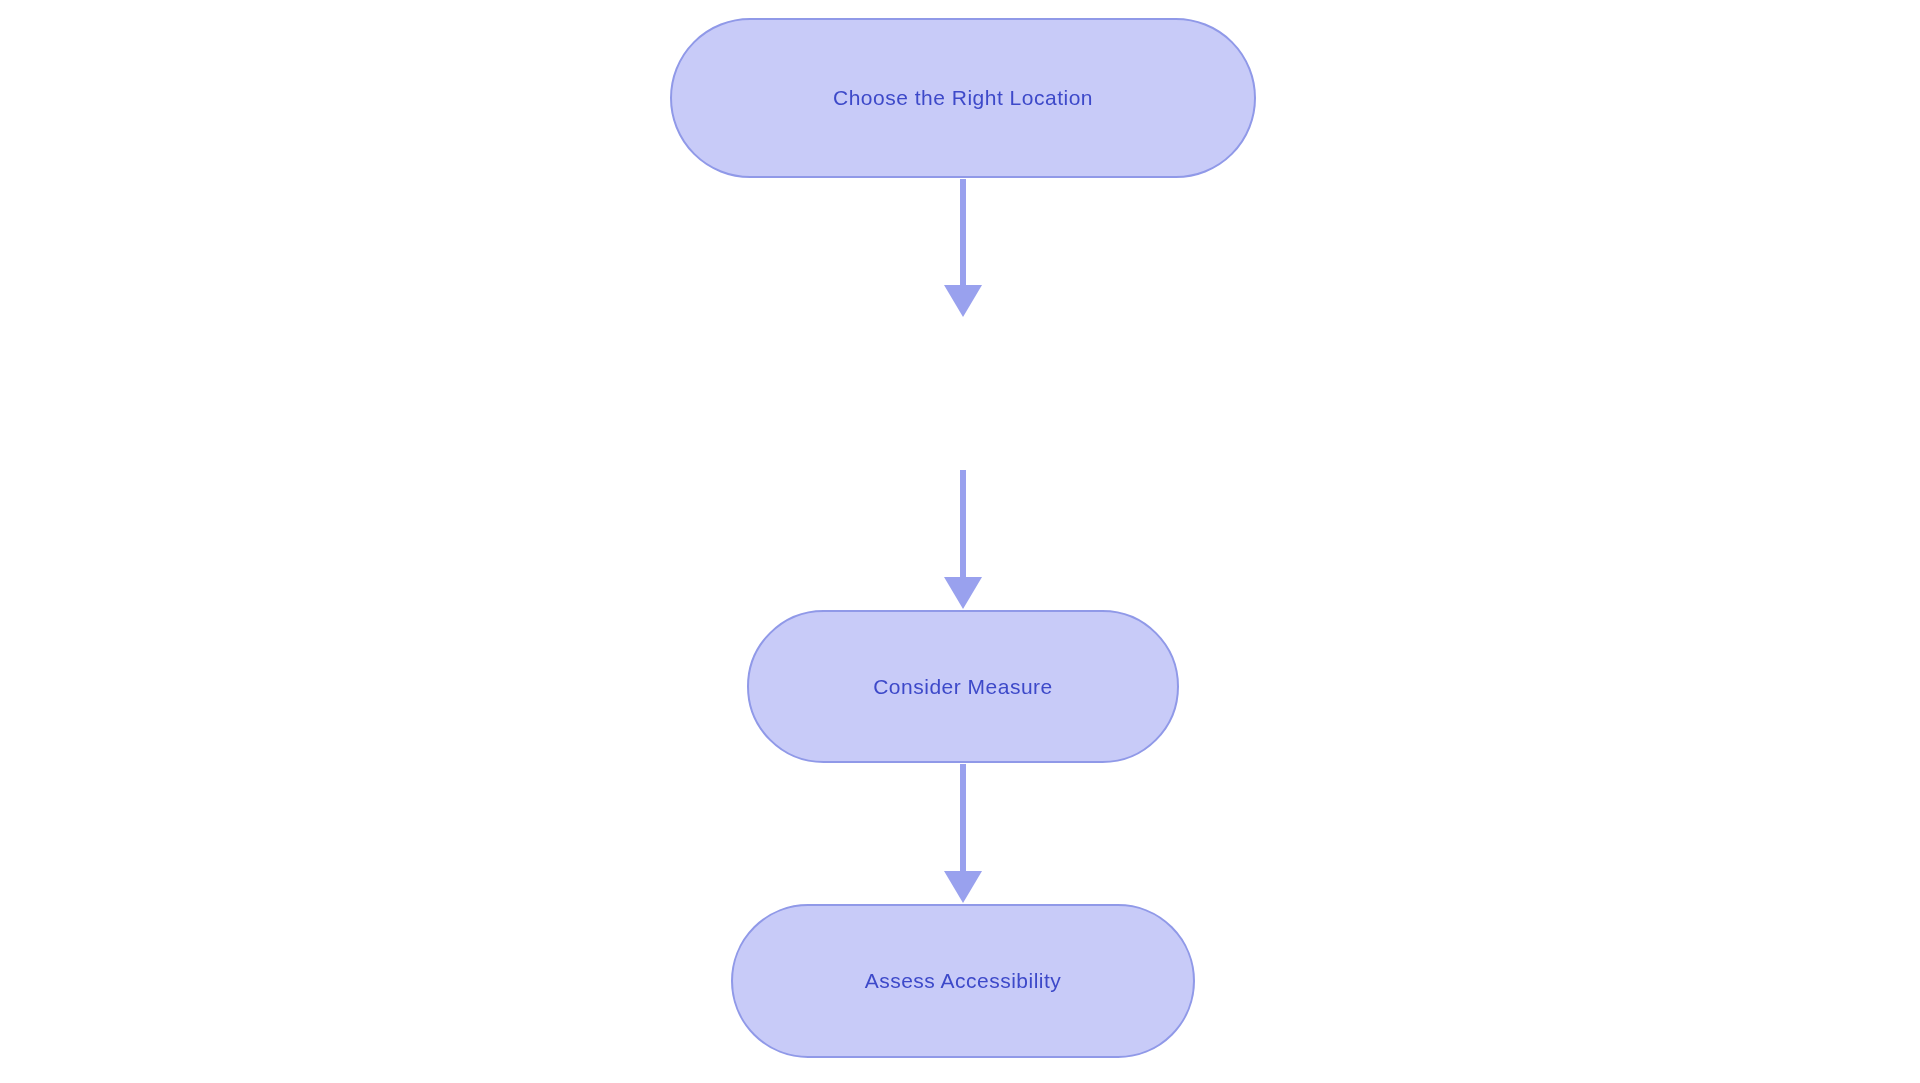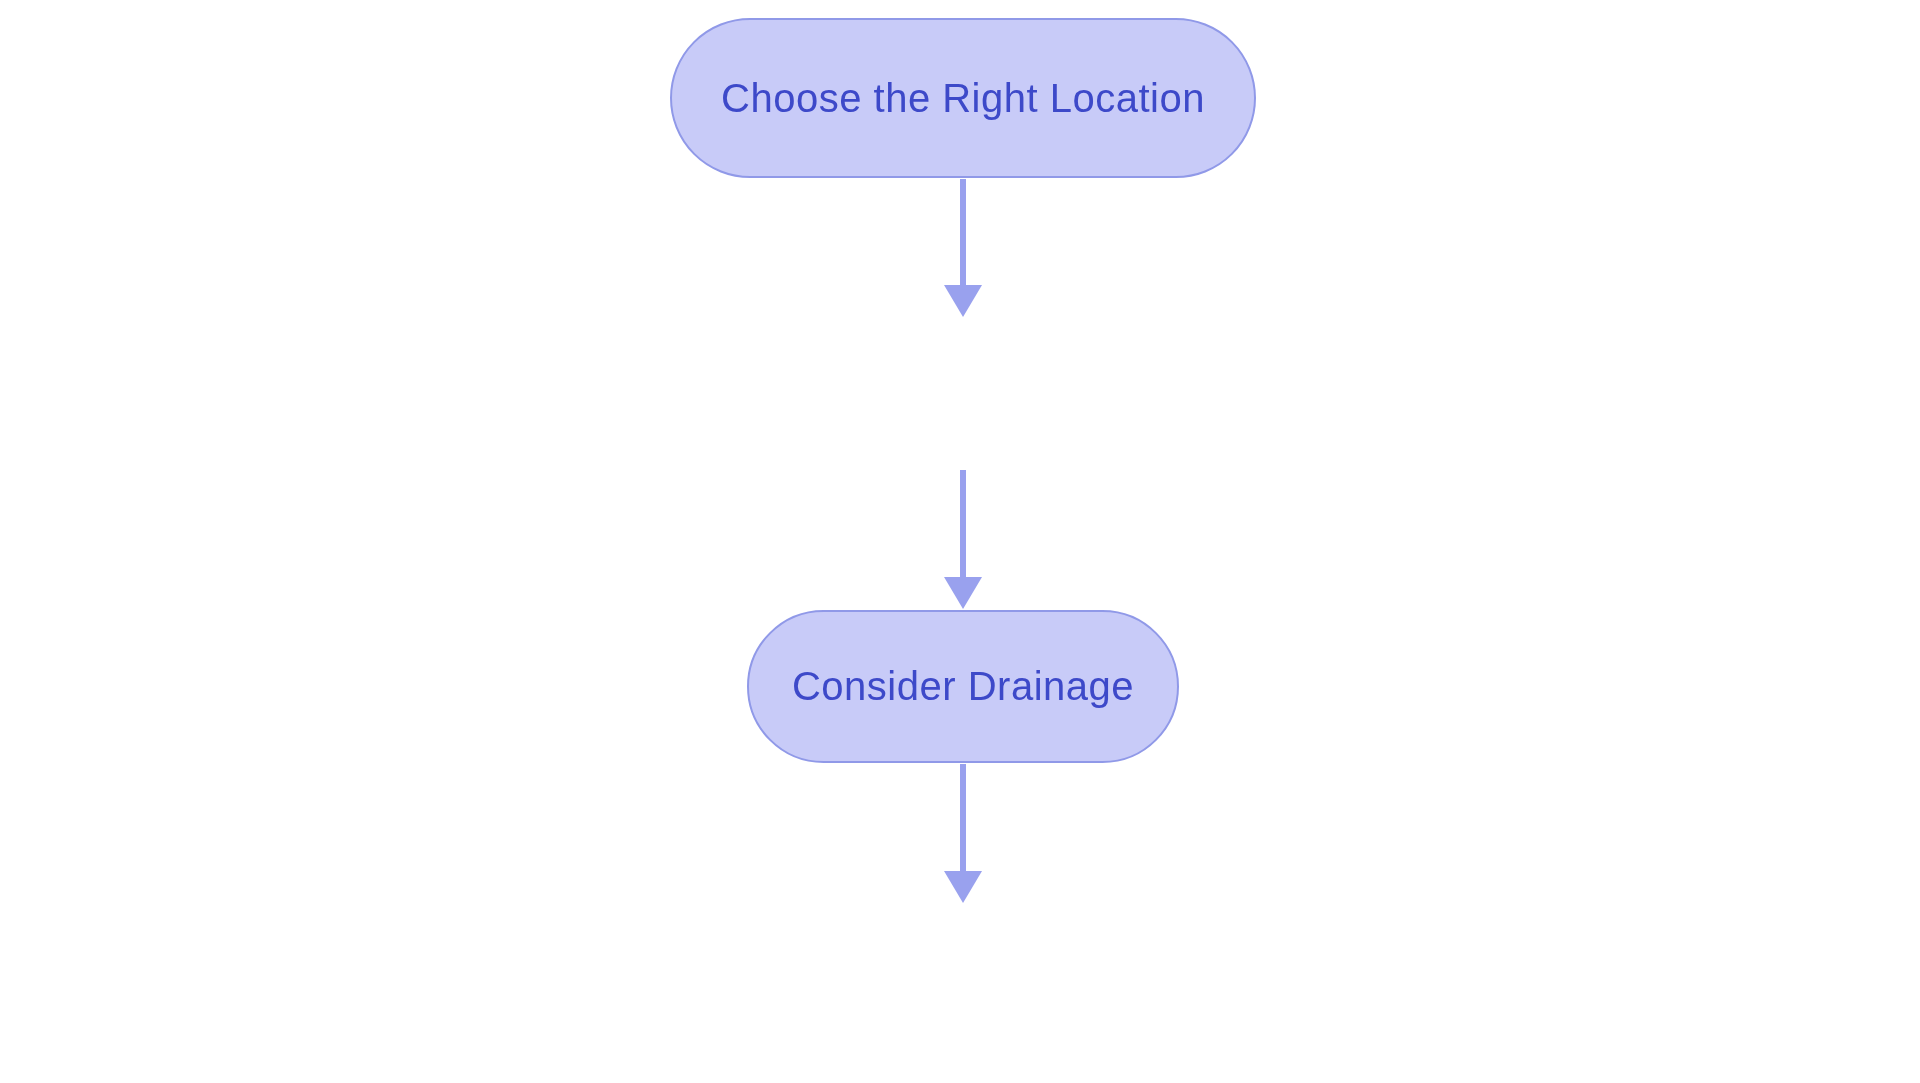--- a/index.html
+++ b/index.html
@@ -18,21 +18,21 @@
   .flow-node {
     position: absolute;
     box-sizing: border-box;
     background: var(--node-fill, #c8cbf8);
     border: 2px solid var(--node-border, #9099e8);
     border-radius: 90px;
     display: flex;
     align-items: center;
     justify-content: center;
     color: var(--node-text, #3d49c9);
-    font-size: 40px;
+    font-size: 21px;
     letter-spacing: 0.5px;
     white-space: nowrap;
   }
   .flow-arrow {
     position: absolute;
     display: flex;
     flex-direction: column;
     align-items: center;
   }
   .flow-arrow .shaft {
@@ -62,22 +62,25 @@
     <div class="head"></div>
   </div>
 
 
   <div class="flow-arrow" style="left:944px; top:470px; width:38px; height:139px;">
     <div class="shaft"></div>
     <div class="head"></div>
   </div>
 
   <div class="flow-node" style="left:747px; top:610px; width:432px; height:153px;">
-    <span>Consider Drainage</span>
+    <span>Consider Measure</span>
   </div>
 
   <div class="flow-arrow" style="left:944px; top:764px; width:38px; height:139px;">
     <div class="shaft"></div>
     <div class="head"></div>
   </div>
 
+  <div class="flow-node" style="left:731px; top:904px; width:464px; height:154px;">
+    <span>Assess Accessibility</span>
+  </div>
 
 </div>
 
 </body></html>

